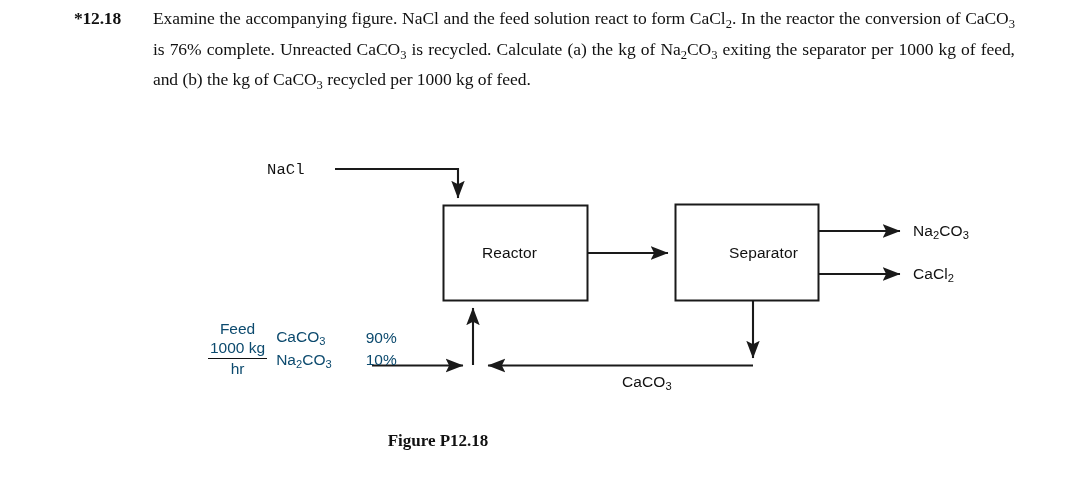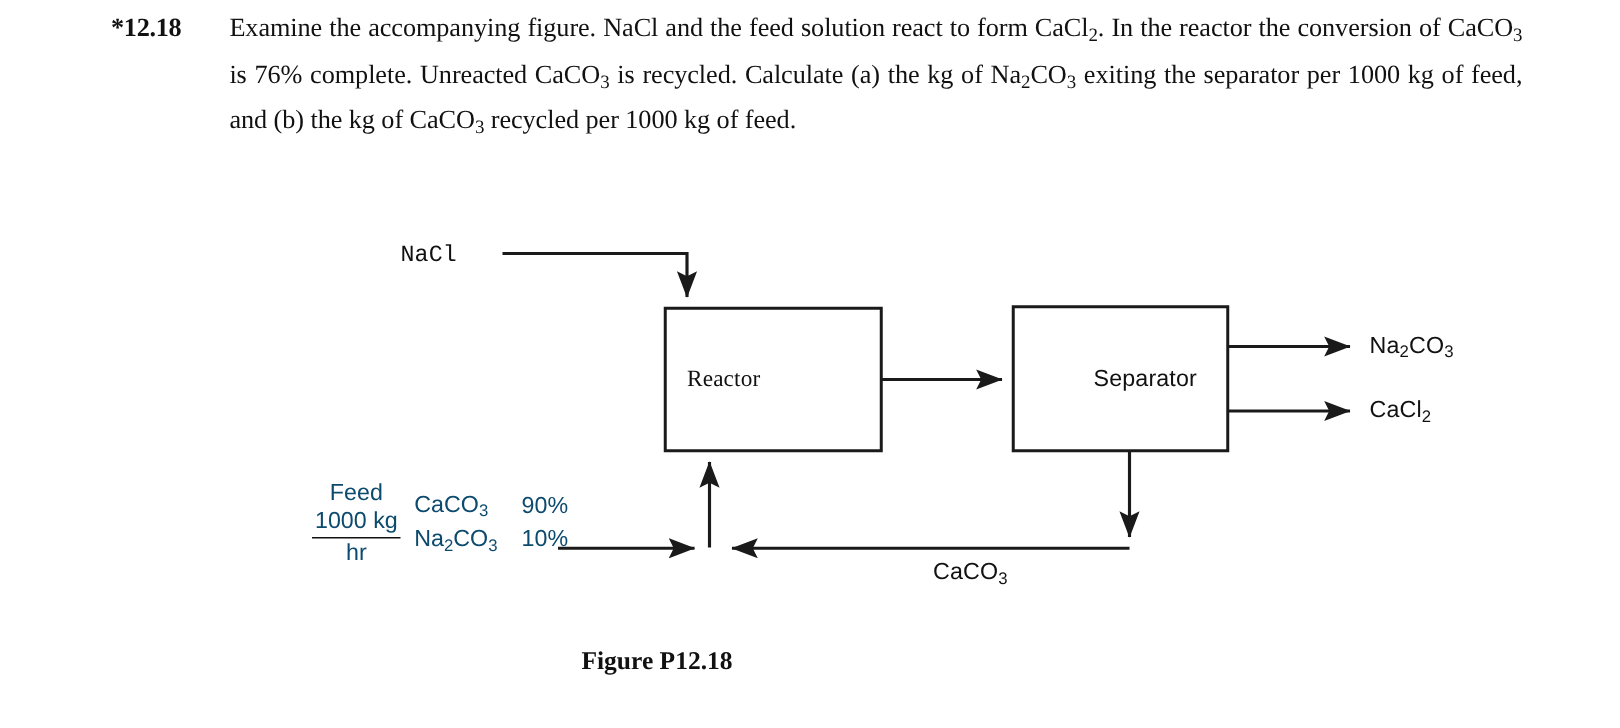--- a/index.html
+++ b/index.html
@@ -62,21 +62,21 @@
     position: absolute;
     font-family: "Liberation Sans", sans-serif;
     font-size: 15.5px;
     color: #111111;
     white-space: nowrap;
     letter-spacing: 0.1px;
   }
   .dlabel.box-title { font-size: 15.5px; }
 
   #label-nacl      { left: 267px; top: 161px; font-family: Liberation Mono, monospace; }
-  #label-reactor   { left: 458px; top: 244px; font-family: Liberation Serif, serif; }
+  #label-reactor   { left: 482px; top: 244px; }
   #label-separator { left: 729px; top: 244px; }
   #label-na2co3-out{ left: 913px; top: 222px; }
   #label-cacl2-out { left: 913px; top: 265px; }
   #label-caco3-rec { left: 622px; top: 373px; }
 
   
   #feed-block {
     position: absolute;
     left: 208px;
     top: 320px;
@@ -108,21 +108,21 @@
     display: flex;
     flex-direction: column;
     line-height: 1.45;
     margin-left: 9px;
     white-space: nowrap;
   }
   #pct-stack {
     display: flex;
     align-items: center;
     line-height: 1.3;
-    margin-left: 12px;
+    margin-left: 30px;
   }
   #pct-stack .num { padding: 0 4px 1px 4px; }
   #pct-stack .den { padding: 1px 4px 0 4px; }
 
   
   #figure-caption {
     position: absolute;
     left: 0;
     top: 431px;
     width: 876px;

